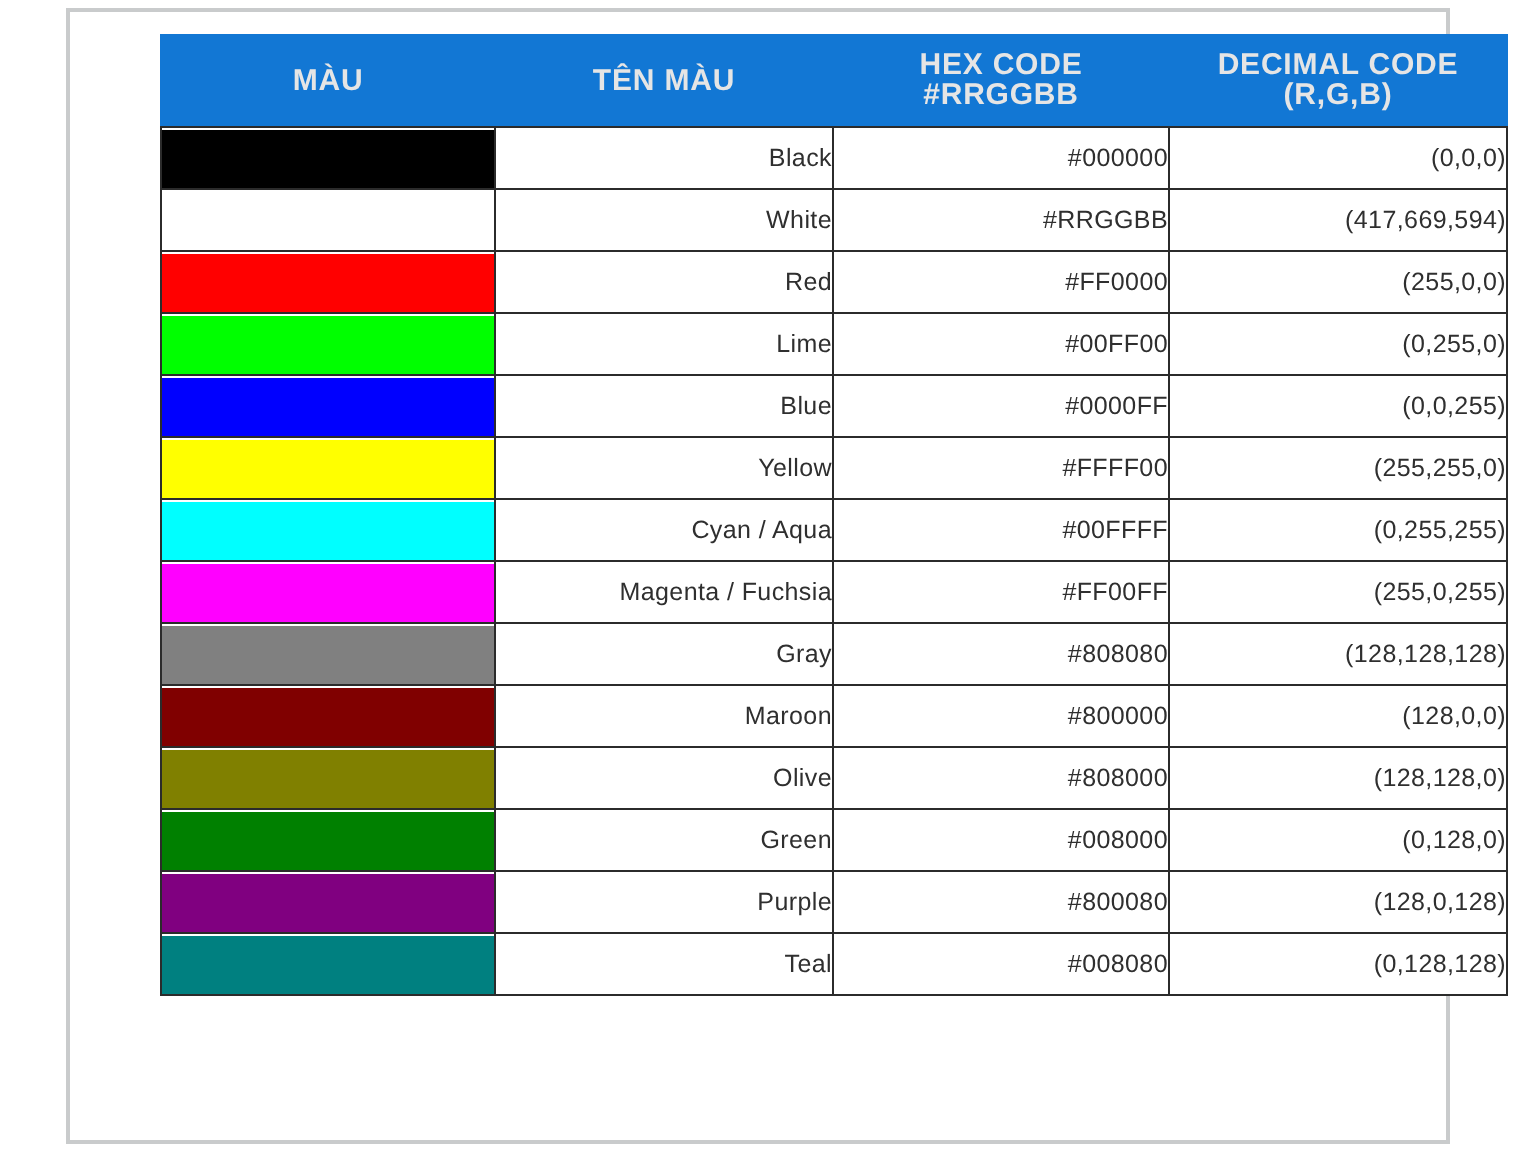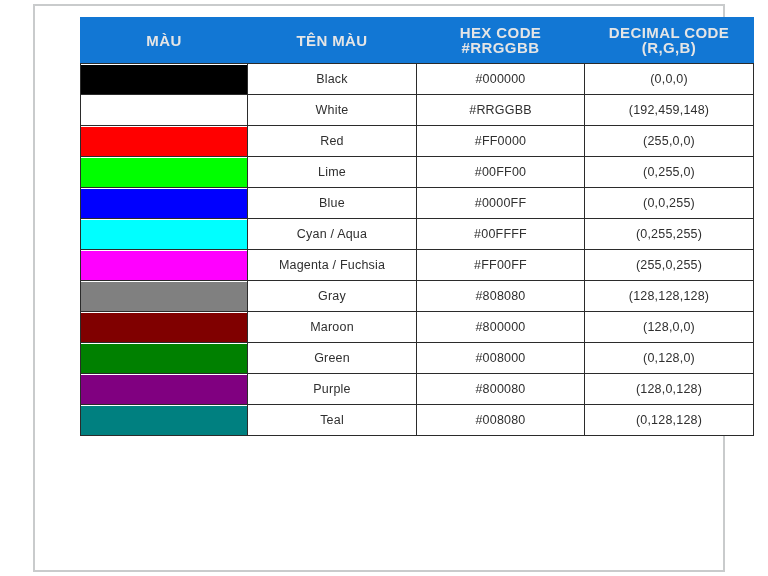--- a/index.html
+++ b/index.html
@@ -83,20 +83,21 @@
   }
   tbody td.swatch-cell .swatch {
     display: block;
     width: 100%;
     height: 29px;
   }
   tbody td.name-cell,
   tbody td.hex-cell,
   tbody td.dec-cell {
     letter-spacing: 0.2px;
+    text-align: right;
   }
 </style>
 </head>
 <body>
 
 <div id="page">
   <div id="frame">
     <div id="table-wrap">
       <table class="color-table">
         <colgroup>
@@ -131,21 +132,21 @@
               <td class="name-cell">Black</td>
               <td class="hex-cell">#000000</td>
               <td class="dec-cell">(0,0,0)</td>
             </tr>
             <tr>
               <td class="swatch-cell">
                 <span class="swatch" style="background: rgb(255, 255, 255);"></span>
               </td>
               <td class="name-cell">White</td>
               <td class="hex-cell">#RRGGBB</td>
-              <td class="dec-cell">(192,459,148)</td>
+              <td class="dec-cell">(417,669,594)</td>
             </tr>
             <tr>
               <td class="swatch-cell">
                 <span class="swatch" style="background: rgb(255, 0, 0);"></span>
               </td>
               <td class="name-cell">Red</td>
               <td class="hex-cell">#FF0000</td>
               <td class="dec-cell">(255,0,0)</td>
             </tr>
             <tr>
@@ -159,20 +160,28 @@
             <tr>
               <td class="swatch-cell">
                 <span class="swatch" style="background: rgb(0, 0, 255);"></span>
               </td>
               <td class="name-cell">Blue</td>
               <td class="hex-cell">#0000FF</td>
               <td class="dec-cell">(0,0,255)</td>
             </tr>
             <tr>
               <td class="swatch-cell">
+                <span class="swatch" style="background: rgb(255, 255, 0);"></span>
+              </td>
+              <td class="name-cell">Yellow</td>
+              <td class="hex-cell">#FFFF00</td>
+              <td class="dec-cell">(255,255,0)</td>
+            </tr>
+            <tr>
+              <td class="swatch-cell">
                 <span class="swatch" style="background: rgb(0, 255, 255);"></span>
               </td>
               <td class="name-cell">Cyan / Aqua</td>
               <td class="hex-cell">#00FFFF</td>
               <td class="dec-cell">(0,255,255)</td>
             </tr>
             <tr>
               <td class="swatch-cell">
                 <span class="swatch" style="background: rgb(255, 0, 255);"></span>
               </td>
@@ -188,20 +197,28 @@
               <td class="hex-cell">#808080</td>
               <td class="dec-cell">(128,128,128)</td>
             </tr>
             <tr>
               <td class="swatch-cell">
                 <span class="swatch" style="background: rgb(128, 0, 0);"></span>
               </td>
               <td class="name-cell">Maroon</td>
               <td class="hex-cell">#800000</td>
               <td class="dec-cell">(128,0,0)</td>
+            </tr>
+            <tr>
+              <td class="swatch-cell">
+                <span class="swatch" style="background: rgb(128, 128, 0);"></span>
+              </td>
+              <td class="name-cell">Olive</td>
+              <td class="hex-cell">#808000</td>
+              <td class="dec-cell">(128,128,0)</td>
             </tr>
             <tr>
               <td class="swatch-cell">
                 <span class="swatch" style="background: rgb(0, 128, 0);"></span>
               </td>
               <td class="name-cell">Green</td>
               <td class="hex-cell">#008000</td>
               <td class="dec-cell">(0,128,0)</td>
             </tr>
             <tr>

